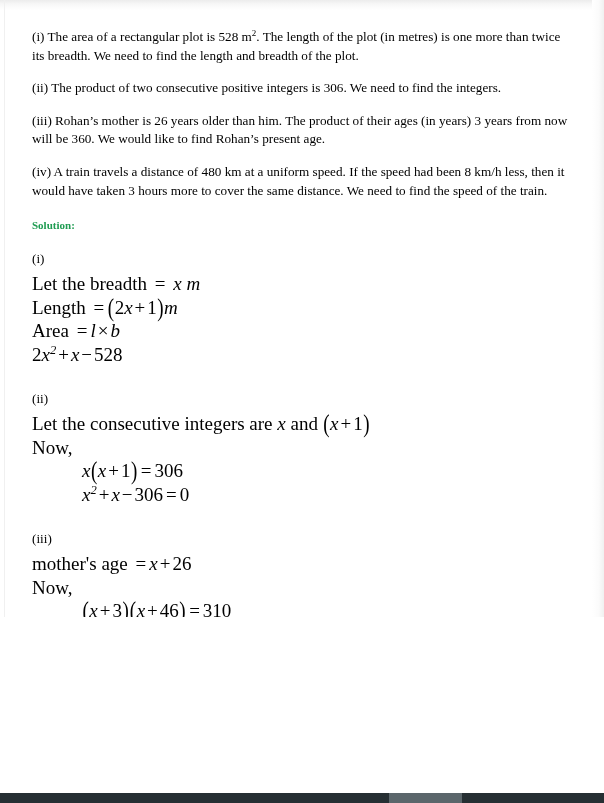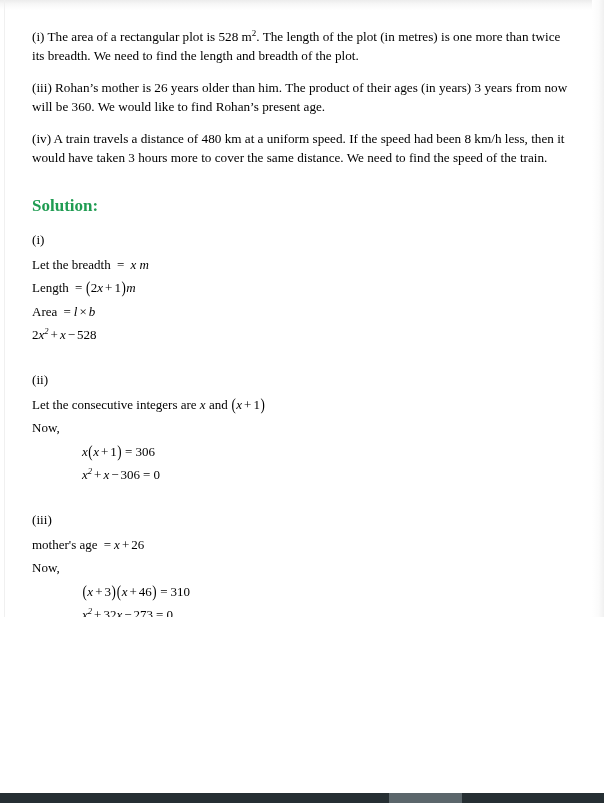--- a/index.html
+++ b/index.html
@@ -60,46 +60,46 @@
     width: 536px;
   }
 
   
   p.stmt {
     margin: 0 0 14px 0;
     font-size: 13.2px;
     line-height: 18.6px;
     text-align: left;
   }
-  p.stmt.last { margin-bottom: 29px; }
+  p.stmt.last { margin-bottom: 16px; }
 
   sup.sq {
     font-size: 0.68em;
     vertical-align: super;
     line-height: 0;
   }
 
   h2.solution {
     margin: 0 0 14px 0;
-    font-size: 17px;
+    font-size: 11px;
     line-height: 18px;
     font-weight: bold;
     color: #1f9c52;
   }
 
   
   .part-label {
     font-size: 13.2px;
     line-height: 22px;
     margin: 0 0 2px 0;
   }
 
   
   .mline {
-    font-size: 13px;
+    font-size: 19px;
     line-height: 23.5px;
     white-space: nowrap;
   }
   .mline.indent {
     padding-left: 50px;
   }
 
   
   i.v {
     font-family: "Liberation Serif", "DejaVu Serif", serif;
@@ -150,20 +150,21 @@
   <div class="page-top-shade"></div>
   <div class="page-left-edge"></div>
   <div class="page-right-edge"></div>
 
   <div class="content">
 
     <p class="stmt">
       <span>(i) The area of a rectangular plot is 528 m</span><sup class="sq">2</sup><span>. The length of the plot (in metres) is one more than twice its breadth. We need to find the length and breadth of the plot.</span>
     </p>
 
+    <p class="stmt">(ii) The product of two consecutive positive integers is 306. We need to find the integers.</p>
 
     <p class="stmt">(iii) Rohan’s mother is 26 years older than him. The product of their ages (in years) 3 years from now will be 360. We would like to find Rohan’s present age.</p>
 
     <p class="stmt last">(iv) A train travels a distance of 480 km at a uniform speed. If the speed had been 8 km/h less, then it would have taken 3 hours more to cover the same distance. We need to find the speed of the train.</p>
 
     <h2 class="solution" style="color: rgb(31, 156, 82);">Solution:</h2>
 
     <div id="solution-parts">
         <div class="part-label">(i)</div>
         <div class="mline"><span>Let the breadth </span><span class="eq">=</span><span> </span><i class="v">x</i><span> </span><i class="v">m</i></div>

